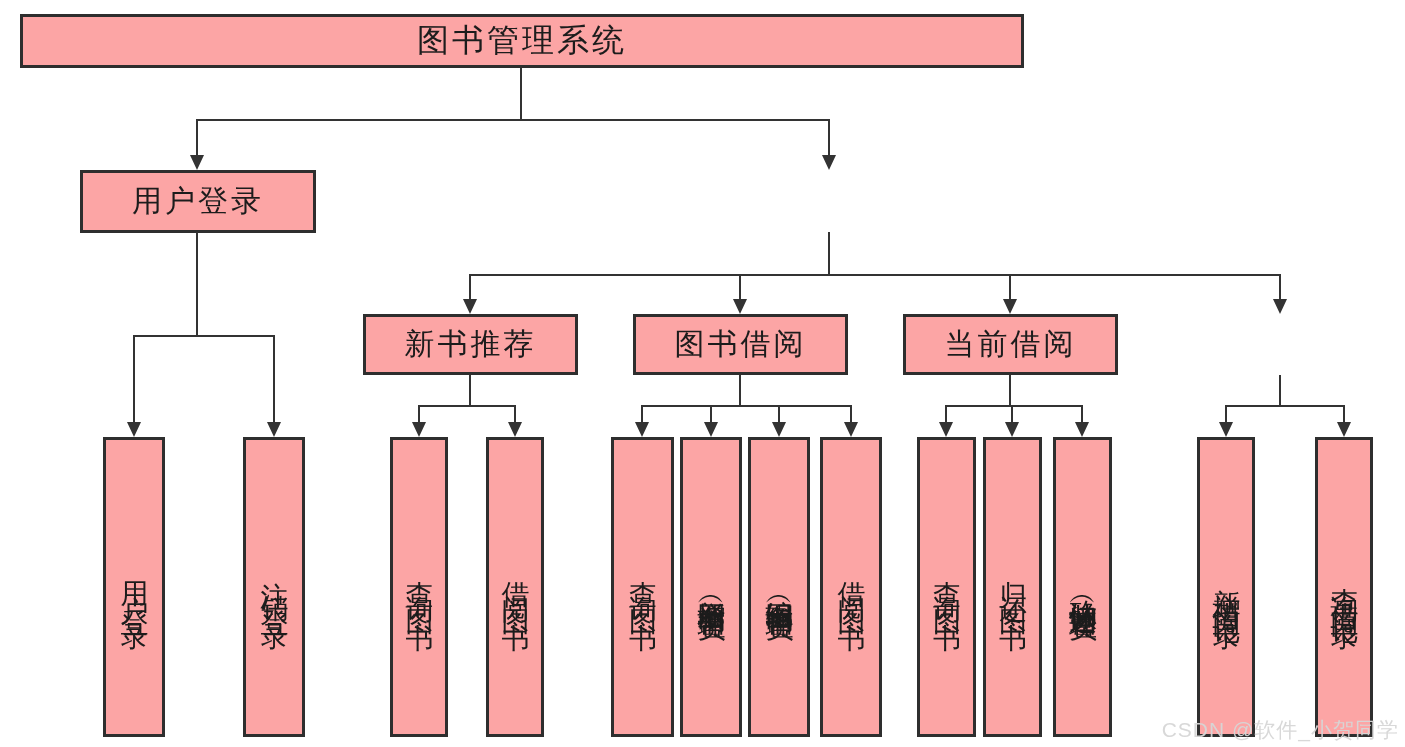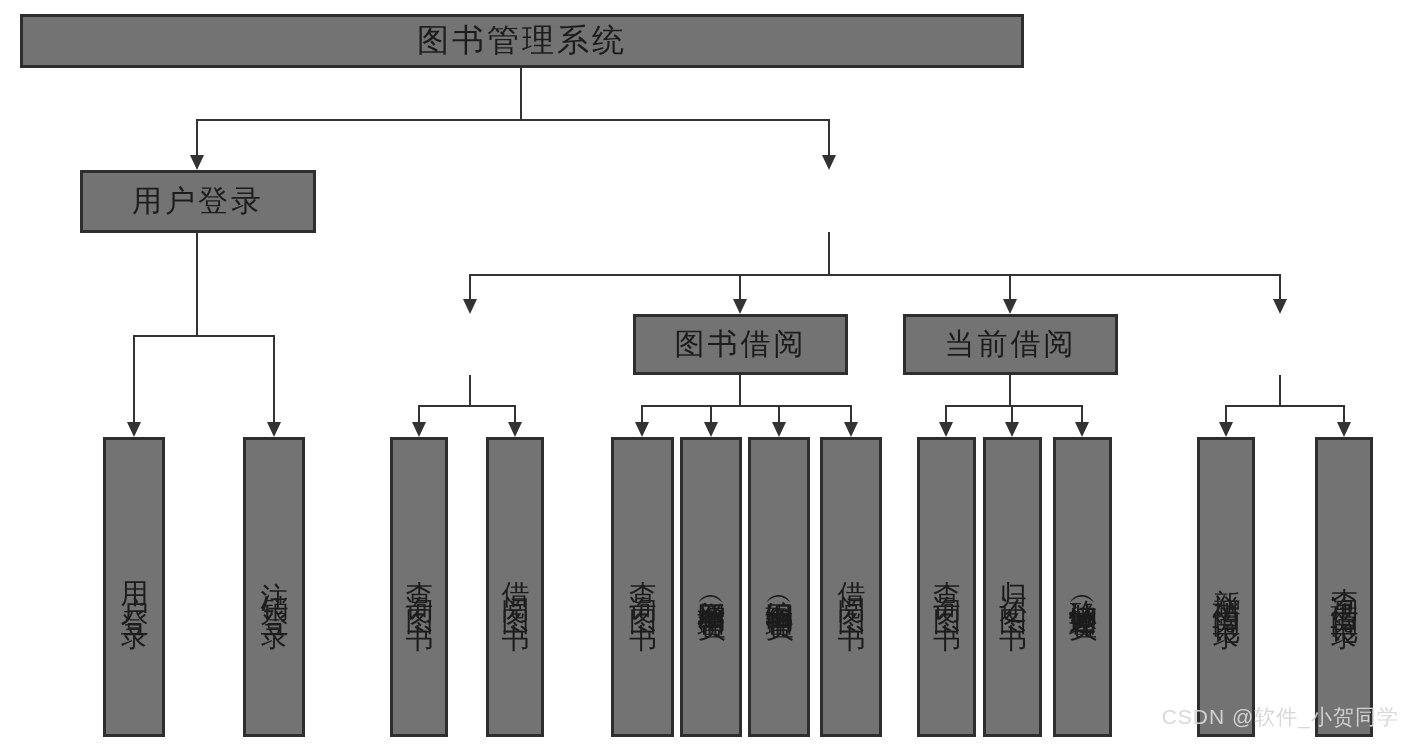--- a/index.html
+++ b/index.html
@@ -6,21 +6,21 @@
   #canvas{
     position:relative;
     width:1405px;height:747px;
     background:#ffffff;
     overflow:hidden;
     font-family:"Liberation Sans","DejaVu Sans",sans-serif;
   }
   .node{
     position:absolute;
     box-sizing:border-box;
-    background:#737373;
+    background:#fca5a5;
     border:3px solid #2e2e2e;
     display:flex;
     align-items:center;
     justify-content:center;
   }
   .node span{
     color:#1c1c1c;
     letter-spacing:3px;
     white-space:nowrap;
   }
@@ -38,41 +38,44 @@
   .line{position:absolute;background:#333333;}
   .arrow{
     position:absolute;
     width:0;height:0;
     border-left:7px solid transparent;
     border-right:7px solid transparent;
     border-top:15px solid #333333;
   }
   #watermark{
     position:absolute;
-    right:6px;bottom:16px;
+    right:6px;bottom:3px;
     font-size:21px;
     color:rgba(214,214,214,0.95);
     letter-spacing:1px;
     z-index:10;
     white-space:nowrap;
   }
 </style>
 </head>
 <body>
 
 <div id="canvas">
 
   <div class="node root" style="left:20px;top:14px;width:1004px;height:54px">
     <span>图书管理系统</span>
   </div>
 
   <div class="node mid" style="left:80px;top:170px;width:236px;height:63px">
     <span>用户登录</span>
   </div>
 
+  <div class="node mid" style="left:363px;top:314px;width:215px;height:61px">
+    <span>新书推荐</span>
+  </div>
   <div class="node mid" style="left:903px;top:314px;width:215px;height:61px">
     <span>当前借阅</span>
   </div>
   <div class="node mid" style="left:633px;top:314px;width:215px;height:61px">
     <span>图书借阅</span>
   </div>
 
   <div class="node leaf" style="left:103px;top:437px;width:62px;height:300px">
     <span class="vtext" style="letter-spacing: 14px;">用户登录</span>
   </div>

